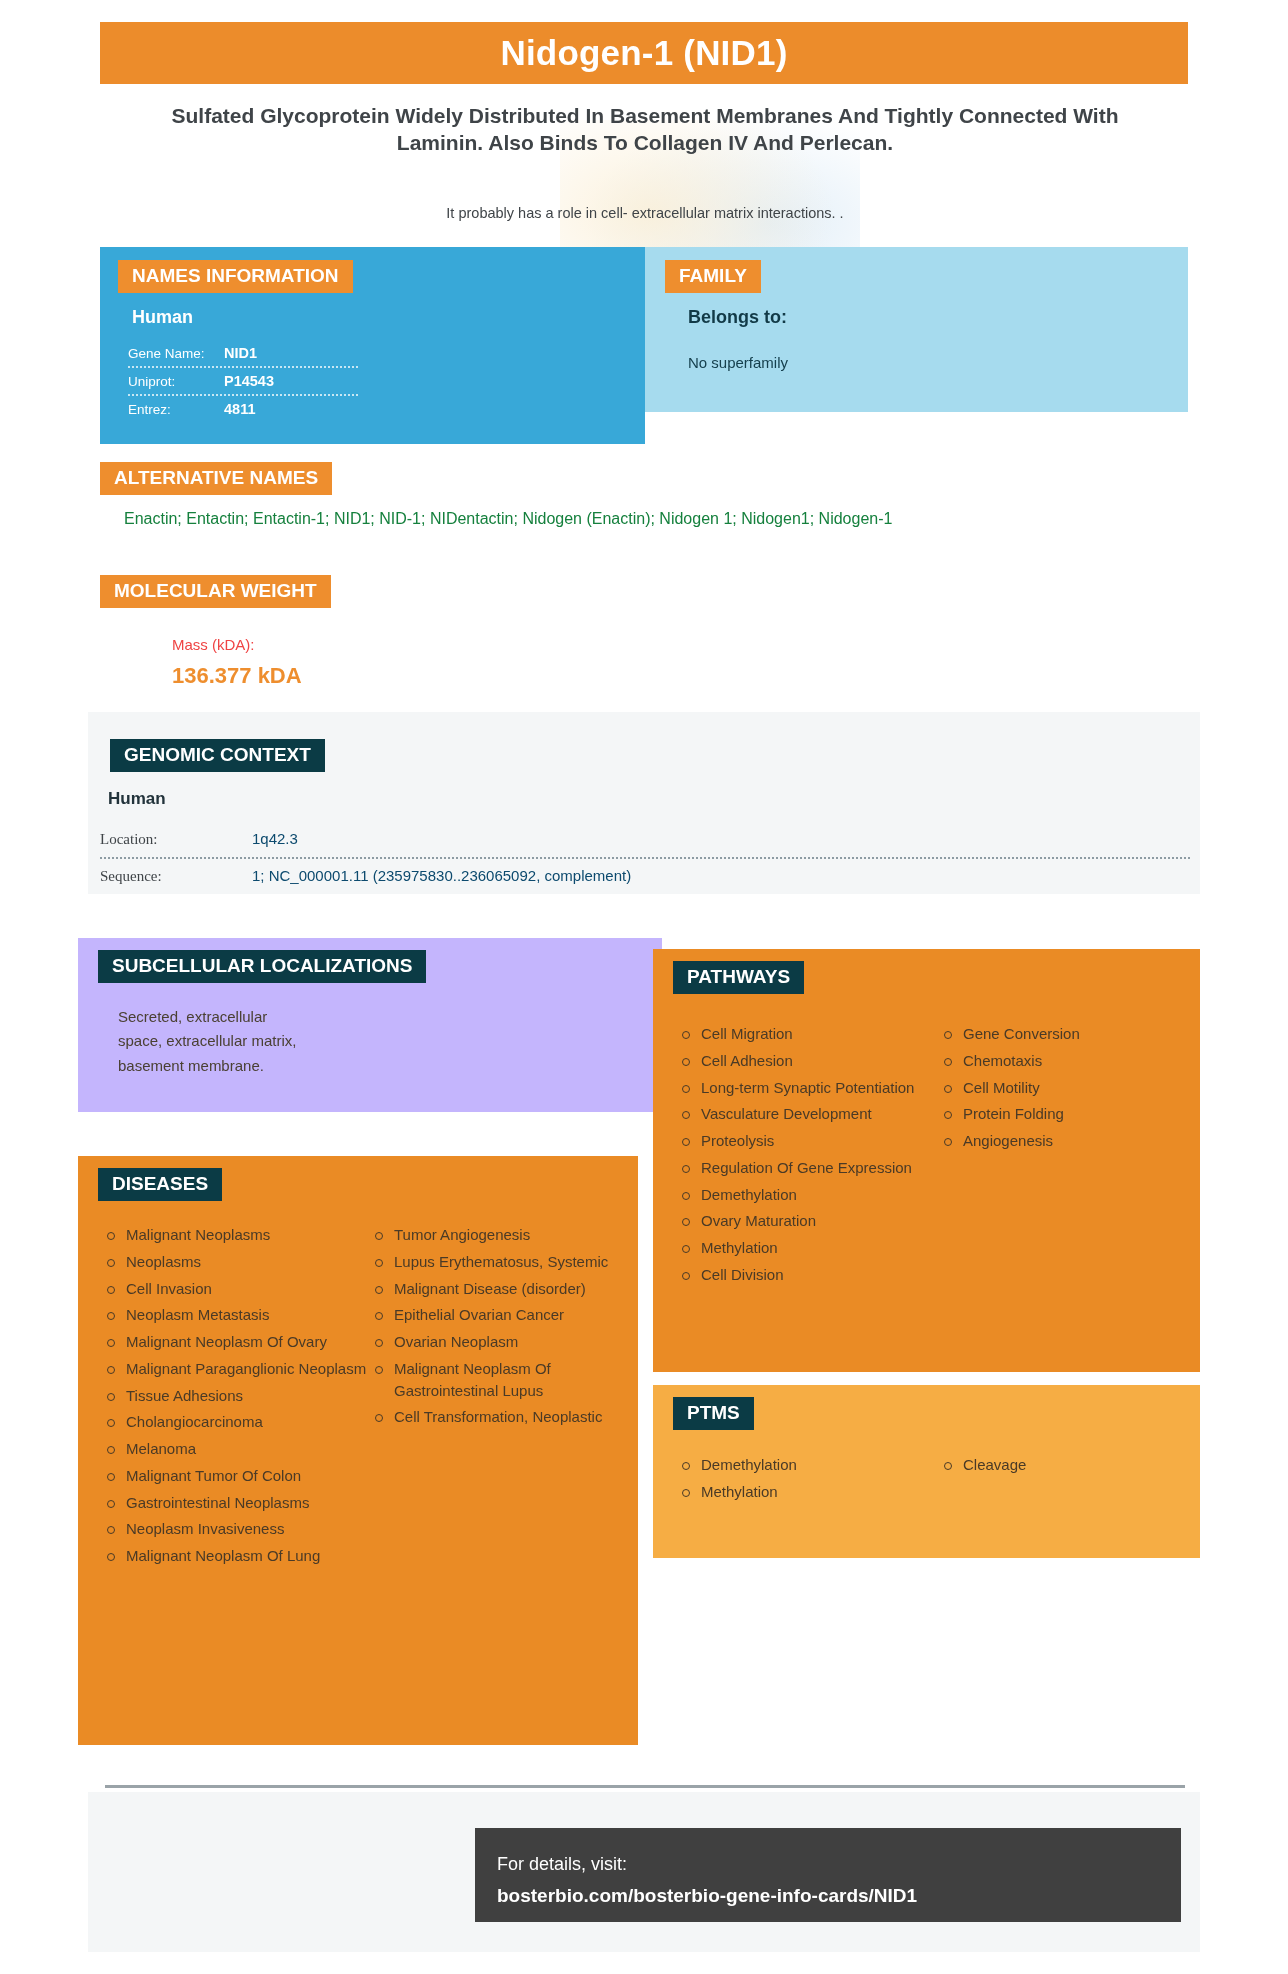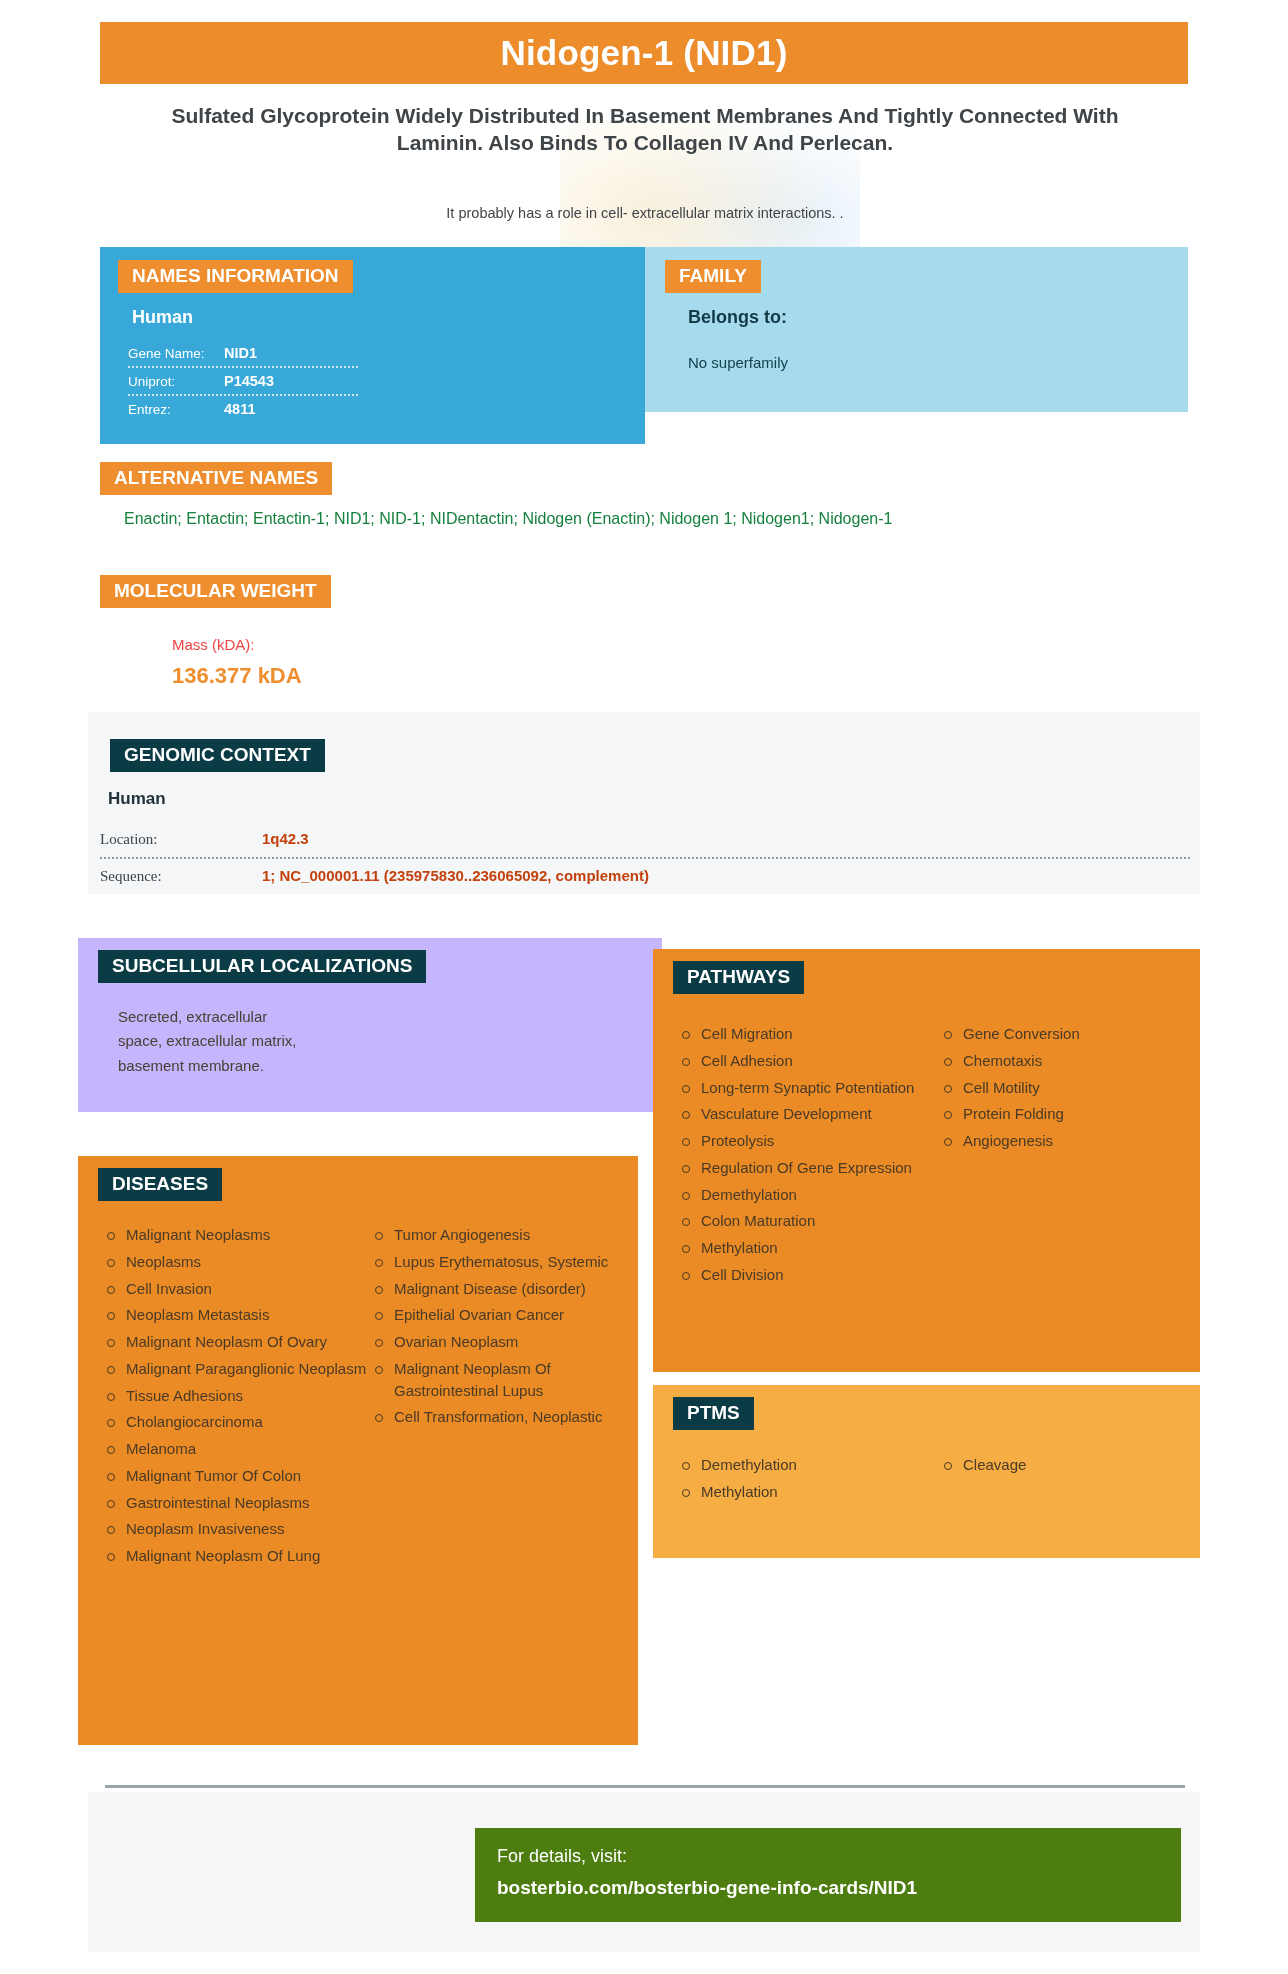--- a/index.html
+++ b/index.html
@@ -167,21 +167,21 @@
   .genomic-row {
     display: flex; align-items: baseline;
     padding: 8px 0 9px 0;
     border-bottom: 2px dotted #8d9ba3;
   }
   .genomic-row:last-child { border-bottom: none; }
   .genomic-key {
     color: #3f4448; font-size: 15px; width: 152px; flex: 0 0 152px; font-family: Liberation Serif, serif;
   }
   .genomic-val {
-    color: #c2410c; font-size: 15px; font-weight: bold; margin-left: 10px;
+    color: #0c4a6e; font-size: 15px; font-weight: normal;
   }
 
   
   .subcell-panel {
     position: absolute;
     left: 78px; top: 938px;
     width: 584px; height: 174px;
     background: #c4b5fd;
   }
   .subcell-chip-wrap { position: absolute; left: 20px; top: 12px; }
@@ -270,22 +270,22 @@
   .footer-band {
     position: absolute;
     left: 88px; top: 1792px;
     width: 1112px; height: 160px;
     background: #f4f6f7;
   }
   .footer-box {
     position: absolute;
     left: 475px; top: 1828px;
     width: 706px; height: 94px;
-    background: #4d7c0f;
-    padding: 18px 0 0 22px;
+    background: #404040;
+    padding: 26px 0 0 22px;
   }
   .footer-line1 { color: #ffffff; font-size: 18px; margin-bottom: 10px; }
   .footer-line2 { color: #ffffff; font-size: 19px; font-weight: bold; }
 </style>
 </head>
 <body>
 
 <div class="page">
 
   <div class="watermark"></div>
@@ -371,21 +371,21 @@
       <div class="pathways-cols">
         <div class="col">
           <ul class="bullets">
               <li>Cell Migration</li>
               <li>Cell Adhesion</li>
               <li>Long-term Synaptic Potentiation</li>
               <li>Vasculature Development</li>
               <li>Proteolysis</li>
               <li>Regulation Of Gene Expression</li>
               <li>Demethylation</li>
-              <li>Colon Maturation</li>
+              <li>Ovary Maturation</li>
               <li>Methylation</li>
               <li>Cell Division</li>
             </ul>
         </div>
         <div class="col">
           <ul class="bullets">
               <li>Gene Conversion</li>
               <li>Chemotaxis</li>
               <li>Cell Motility</li>
               <li>Protein Folding</li>

